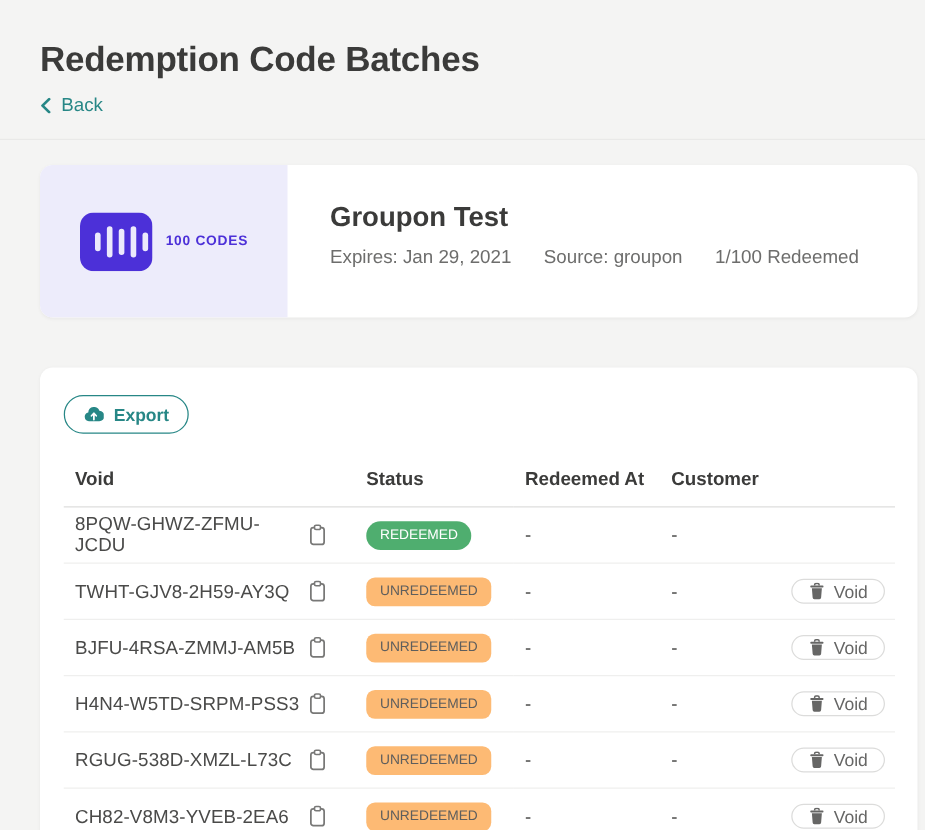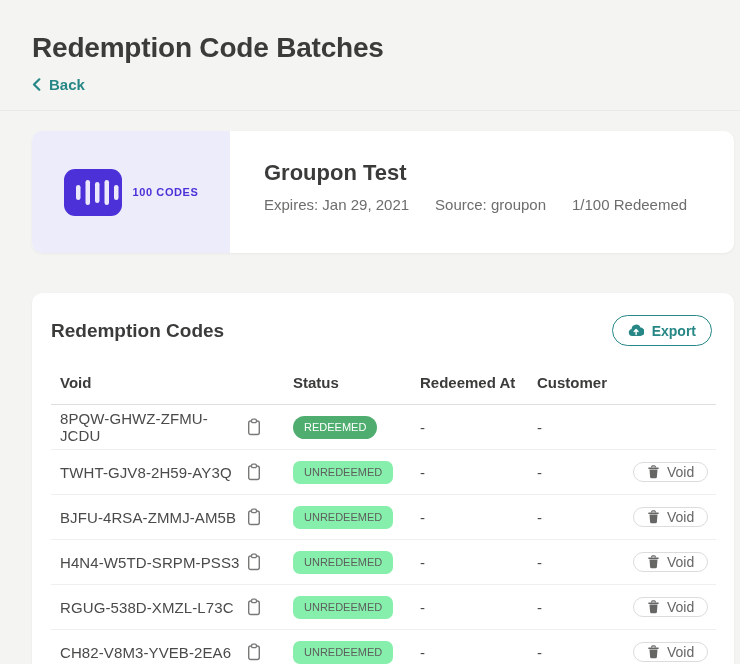--- a/index.html
+++ b/index.html
@@ -16,21 +16,21 @@
     font-weight: bold;
     color: #3b3b3a;
     letter-spacing: -0.2px;
   }
   .back-link {
     margin: 12px 16px 0 32px;
     display: inline-flex;
     align-items: center;
     gap: 8px;
     color: #278786;
-    font-weight: bold;
+    font-weight: normal;
     font-size: 15px;
     cursor: pointer;
   }
   .header-divider {
     margin-top: 15px;
     border: none;
     border-top: 1px solid #e9e9e8;
     width: 100%;
   }
   
@@ -156,21 +156,21 @@
     line-height: 1;
     padding: 6px 11px;
     white-space: nowrap;
   }
   .badge-redeemed {
     background: #4fae6f;
     color: #ffffff;
     border-radius: 14px;
   }
   .badge-unredeemed {
-    background: #86efac;
+    background: #fdba74;
     color: #5e5e5d;
     border-radius: 7px;
   }
   .void-btn {
     display: inline-flex;
     align-items: center;
     gap: 7px;
     height: 20px;
     padding: 0 13px;
     background: #ffffff;
@@ -219,21 +219,20 @@
     <div class="batch-meta">
       <span>Expires: Jan 29, 2021</span>
       <span>Source: groupon</span>
       <span>1/100 Redeemed</span>
     </div>
   </div>
 </div>
 
 <div class="codes-card">
   <div class="codes-header">
-    <div class="codes-title">Redemption Codes</div>
     <button class="export-btn">
       <span style="display:inline-flex;">
         <svg width="16" height="13" viewBox="0 0 16 13">
           <path d="M4.1 12 a3.6 3.6 0 0 1 -0.5 -7.1 A4.6 4.6 0 0 1 12.5 3.6 A3.2 3.2 0 0 1 12.3 12 Z" fill="#278786"></path>
           <path d="M8.1 10.6 V5.9 M6.2 7.6 L8.1 5.6 L10 7.6" stroke="#ffffff" stroke-width="1.4" fill="none" stroke-linecap="round" stroke-linejoin="round"></path>
         </svg>
       </span>
       <span>Export</span>
     </button>
   </div>

